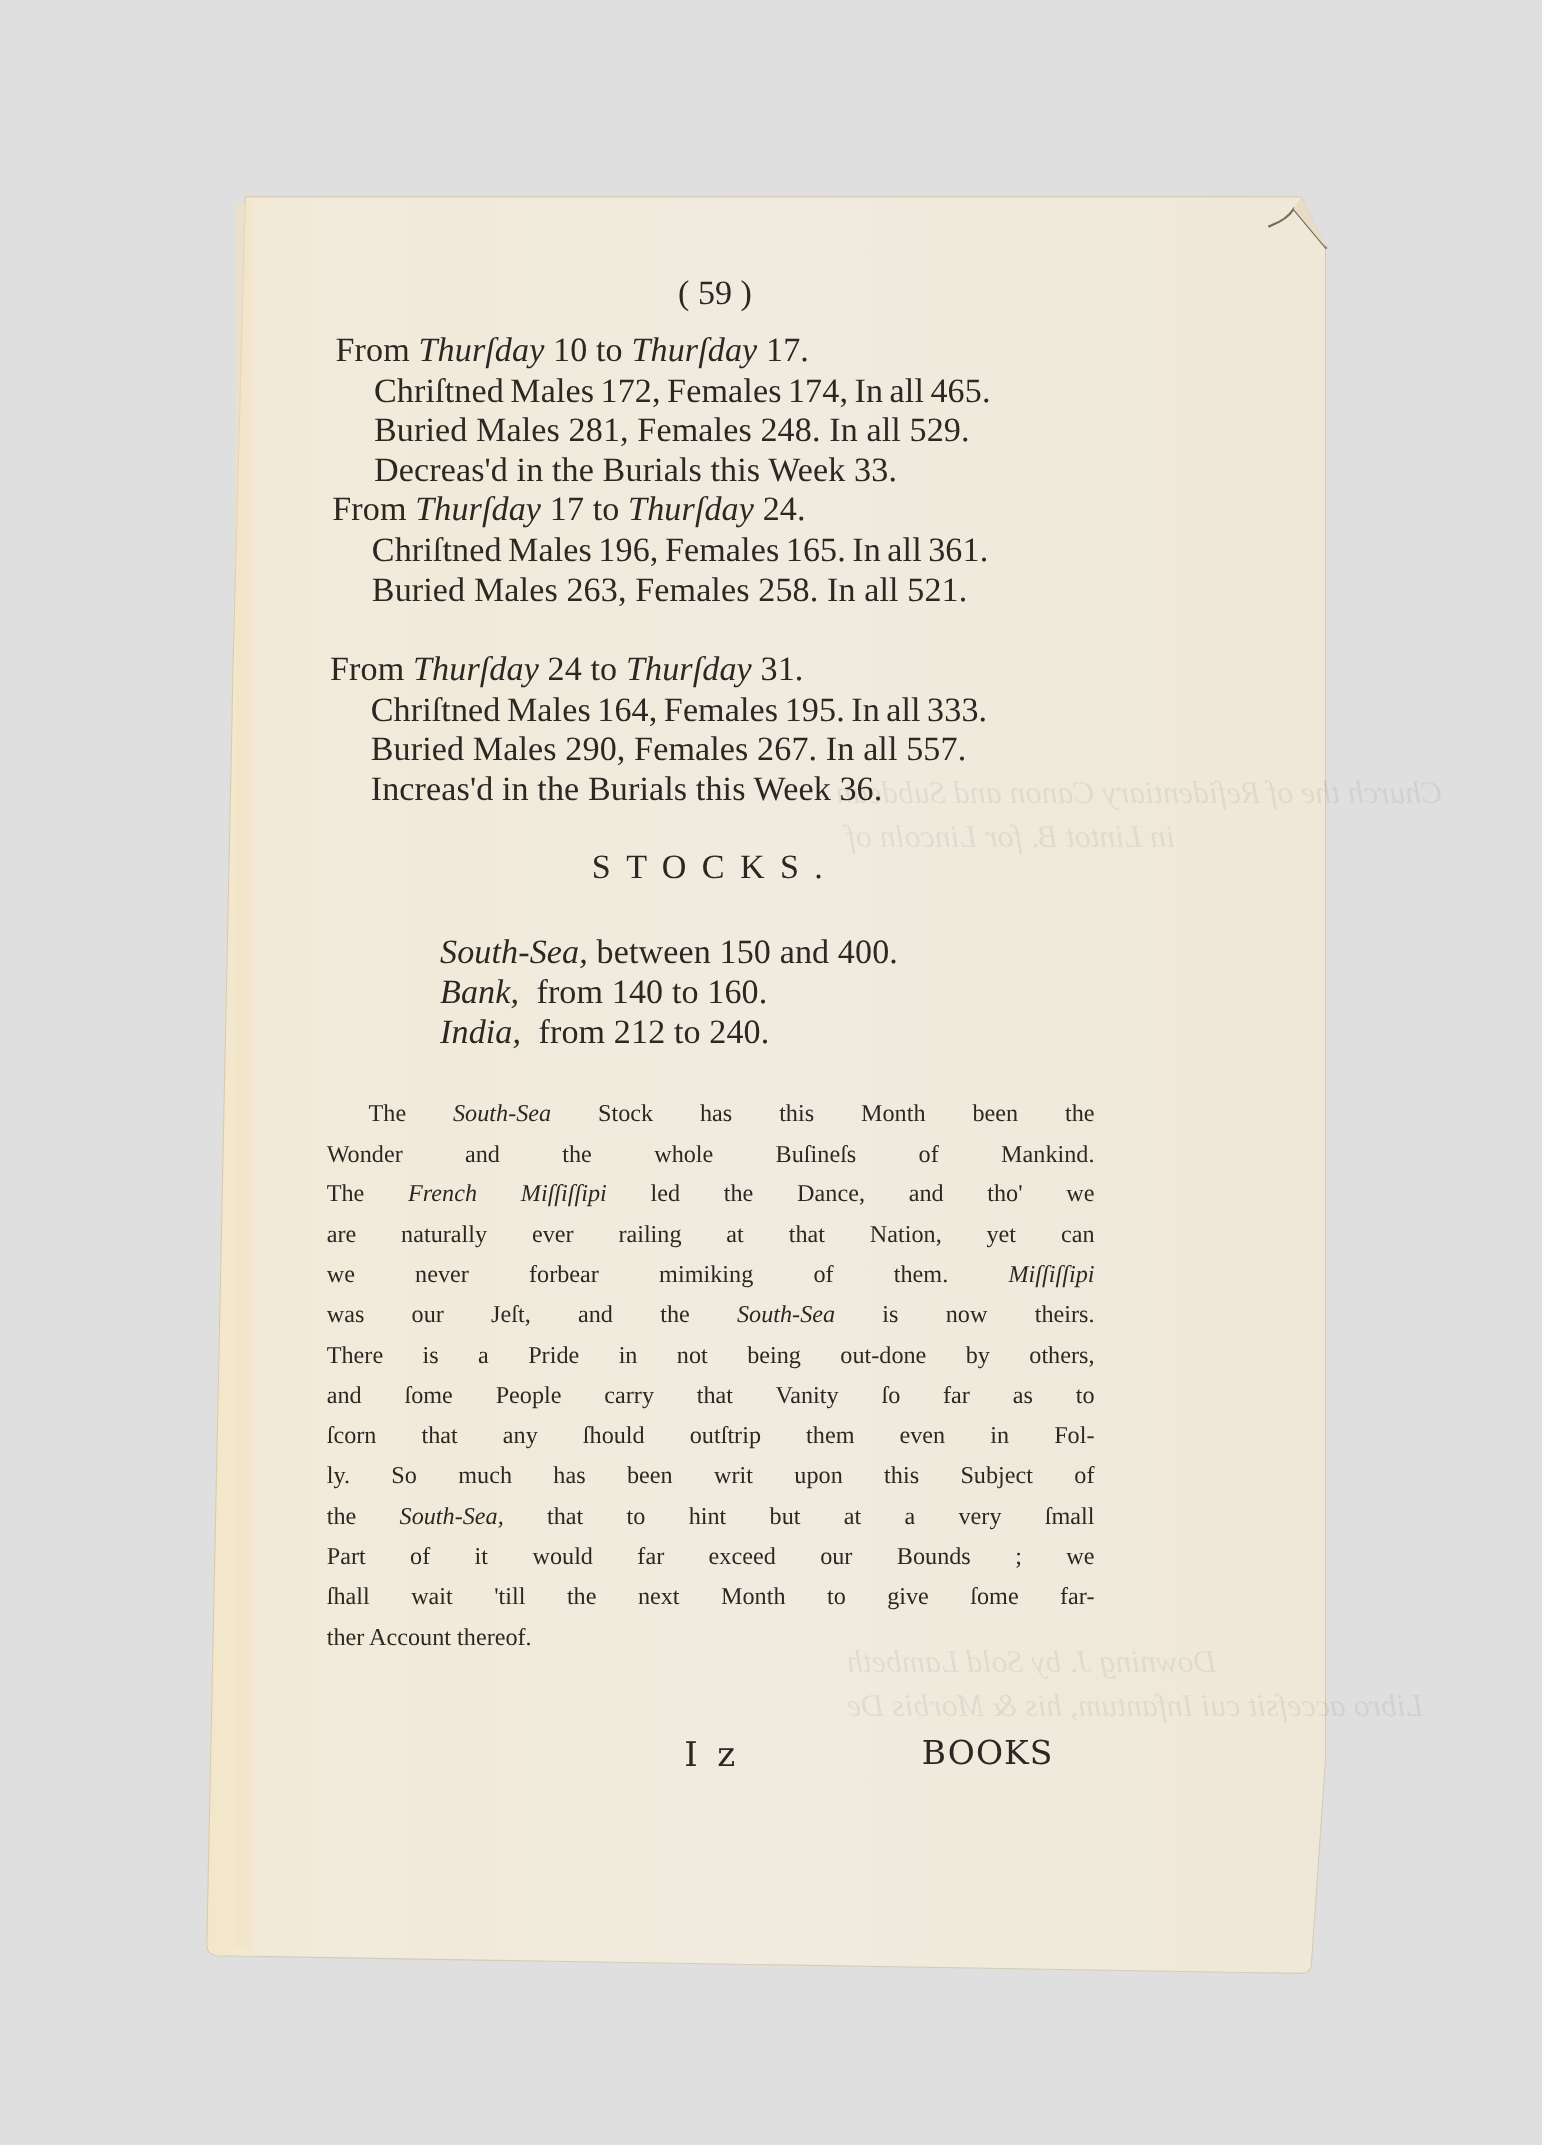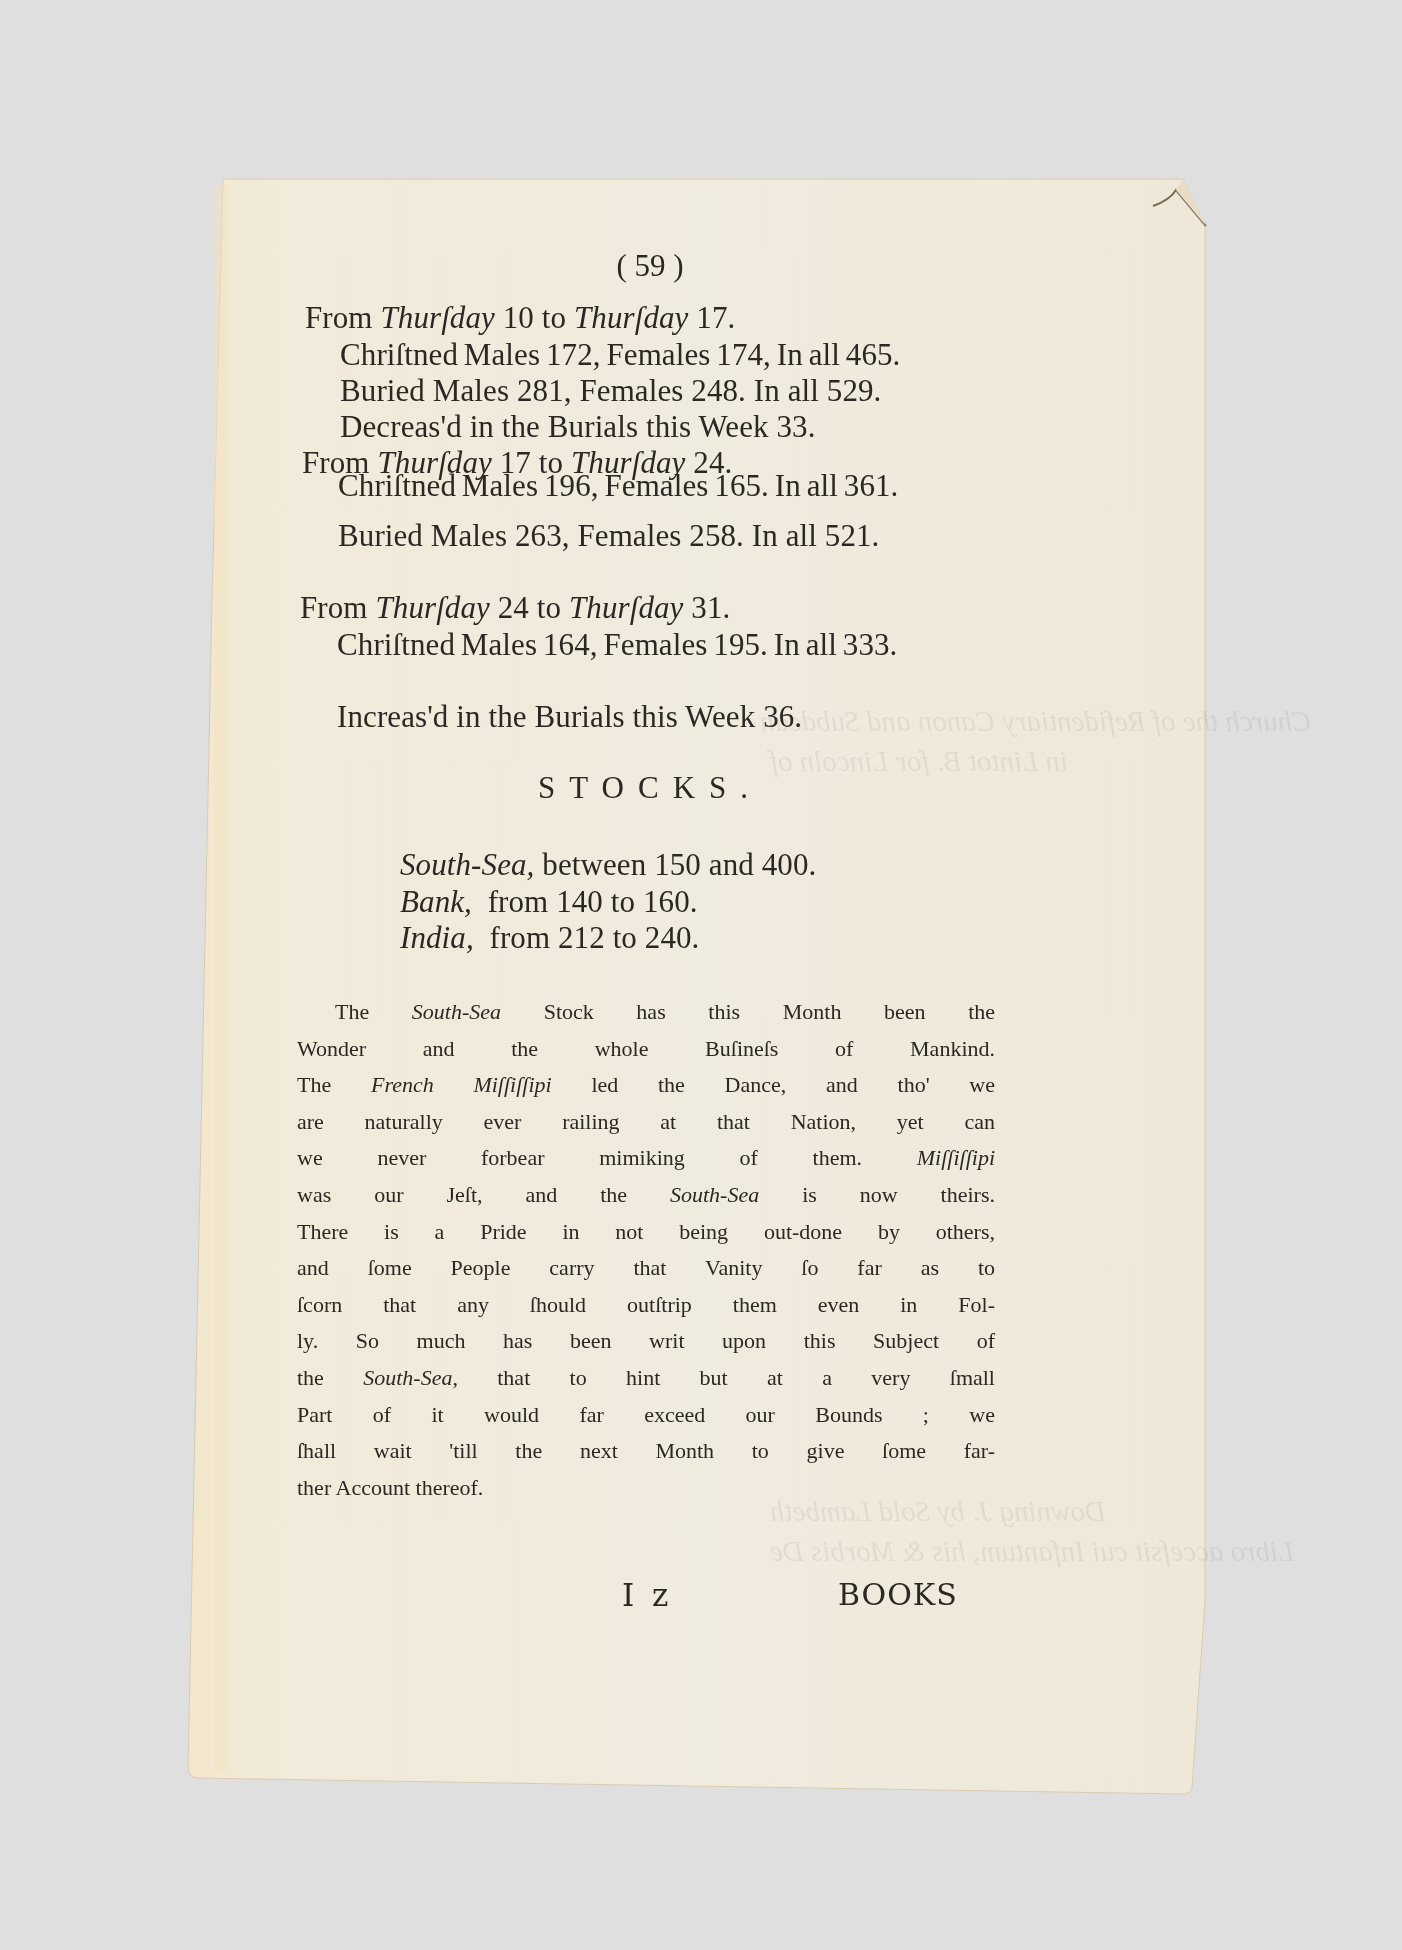--- a/index.html
+++ b/index.html
@@ -123,27 +123,28 @@
   <div class="line" style="left:305px; top:300px;">
     <span>From </span><i>Thurſday</i><span> 10 to </span><i>Thurſday</i><span> 17.</span>
   </div>
   <div class="line" style="left:340px; top:337px; word-spacing:-2px;">Chriſtned Males 172, Females 174, In all 465.</div>
   <div class="line" style="left:340px; top:373px;">Buried Males 281, Females 248.  In all 529.</div>
   <div class="line" style="left:340px; top:409px;">Decreas'd in the Burials this Week 33.</div>
 
   <div class="line" style="left:302px; top:445px;">
     <span>From </span><i>Thurſday</i><span> 17 to </span><i>Thurſday</i><span> 24.</span>
   </div>
-  <div class="line" style="left:338px; top:468px; word-spacing:-2px;">Chriſtned Males 196, Females 165.  In all 361.</div>
+  <div class="line" style="left:338px; top:482px; word-spacing:-2px;">Chriſtned Males 196, Females 165.  In all 361.</div>
   <div class="line" style="left:338px; top:518px;">Buried Males 263, Females 258.  In all 521.</div>
 
   <div class="line" style="left:300px; top:590px;">
     <span>From </span><i>Thurſday</i><span> 24 to </span><i>Thurſday</i><span> 31.</span>
   </div>
   <div class="line" style="left:337px; top:627px; word-spacing:-2px;">Chriſtned Males 164, Females 195.  In all 333.</div>
+  <div class="line" style="left:337px; top:663px;">Buried Males 290, Females 267.  In all 557.</div>
   <div class="line" style="left:337px; top:699px;">Increas'd in the Burials this Week 36.</div>
 
   <div class="heading">STOCKS.</div>
 
   <div class="line" style="left:400px; top:847px;">
     <i>South-Sea,</i><span style="white-space:pre;"> between 150 and 400.</span>
   </div>
   <div class="line" style="left:400px; top:884px;">
     <i>Bank,</i><span style="white-space:pre;">  from 140 to 160.</span>
   </div>

